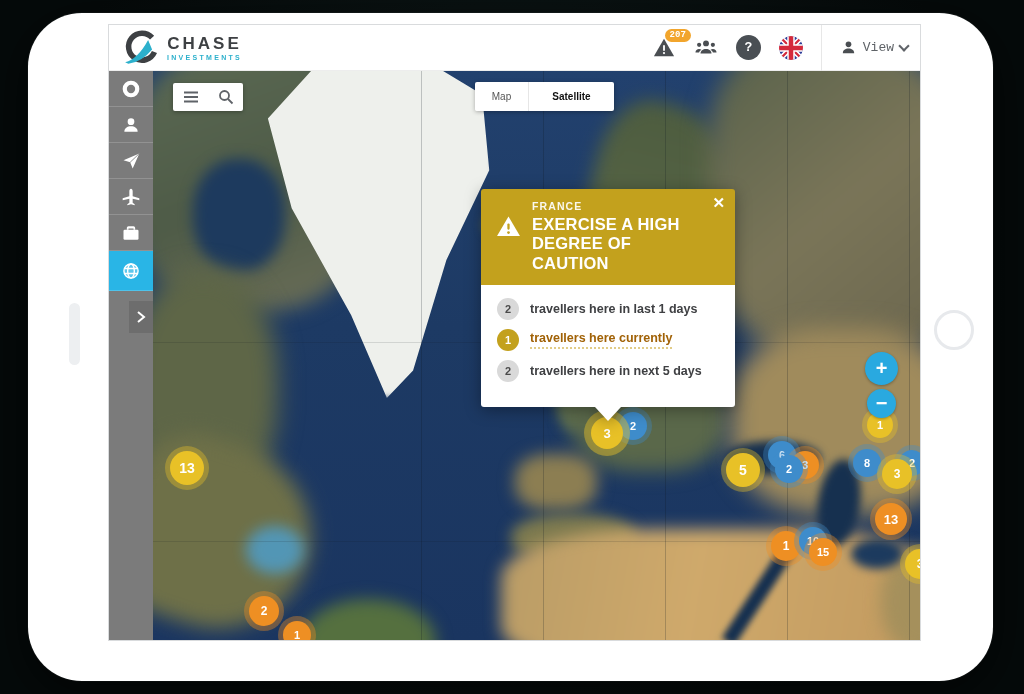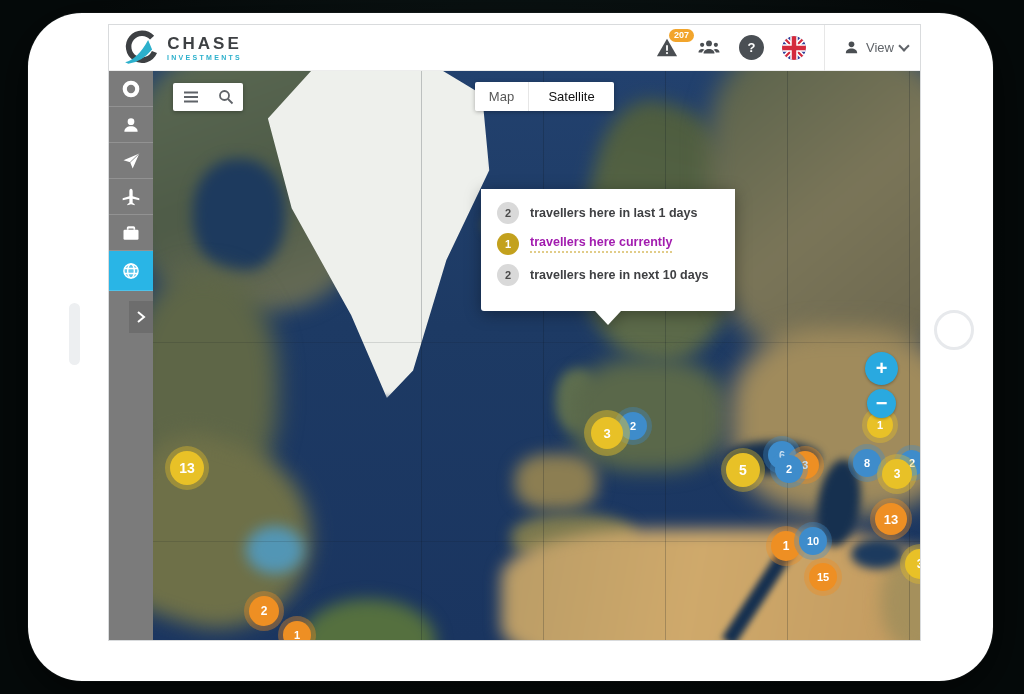--- a/index.html
+++ b/index.html
@@ -20,21 +20,21 @@
   
   .screen{position:absolute;left:80px;top:11px;width:813px;height:617px;background:#fff;
     border:1px solid #d9dbdd;overflow:hidden;}
 
   
   .hdr{position:absolute;left:0;top:0;right:0;height:46px;background:#fff;display:flex;align-items:center;z-index:40;border-bottom:1px solid #ededed;text-align:center;}
   .brand{display:flex;align-items:center;gap:7px;padding-left:13px;}
   .brand svg{width:38px;height:36px;}
   .brand-name{font-size:17px;font-weight:bold;letter-spacing:3px;color:#3d4043;line-height:1;}
   .brand-sub{font-size:7px;font-weight:bold;letter-spacing:2.3px;color:#2cb0cc;line-height:1;margin-top:2px;}
-  .hdr-right{margin-left:auto;display:flex;align-items:center;gap:18px;padding-right:12px;height:100%;}
+  .hdr-right{margin-left:auto;display:flex;align-items:center;gap:18px;padding-right:12px;height:100%;font-family:Liberation Mono, monospace;}
   .hicon{position:relative;width:24px;height:24px;display:flex;align-items:center;justify-content:center;cursor:pointer;}
   .hicon svg{width:22px;height:22px;fill:#4a4e52;}
   .hbadge{position:absolute;top:-7px;right:-15px;background:var(--badge-orange);color:#fff;font-size:9px;font-weight:bold;
     padding:2px 5px;border-radius:9px;line-height:1;}
   .help-circle{width:25px;height:25px;border-radius:50%;background:#4a4f54;color:#fff;font-size:13px;font-weight:bold;
     display:flex;align-items:center;justify-content:center;}
   .flag{width:24px;height:24px;border-radius:50%;overflow:hidden;}
   .hdr-div{width:1px;height:46px;background:#e7e7e7;}
   .user-menu{display:flex;align-items:center;gap:6px;cursor:pointer;}
   .user-menu svg{width:17px;height:17px;fill:#4a4e52;}
@@ -84,42 +84,42 @@
   .marker.gold{background:var(--m-gold);box-shadow:0 0 0 5px rgba(232,193,39,.38);}
   .marker.orange{background:var(--m-orange);box-shadow:0 0 0 5px rgba(238,143,35,.38);}
   .marker.blue{background:var(--m-blue);box-shadow:0 0 0 5px rgba(62,140,203,.35);}
   .marker.halo{box-shadow:0 0 0 7px rgba(232,193,39,.45);}
 
   
   .menu-box{position:absolute;left:20px;top:12px;width:70px;height:28px;background:#fff;border-radius:2px;
     box-shadow:0 1px 4px rgba(0,0,0,.3);display:flex;align-items:center;justify-content:space-around;z-index:10;}
   .menu-box svg{width:16px;height:16px;cursor:pointer;}
   .view-toggle{position:absolute;left:322px;top:11px;display:flex;z-index:10;box-shadow:0 1px 4px rgba(0,0,0,.3);border-radius:2px;overflow:hidden;}
-  .vt-btn{height:29px;display:flex;align-items:center;justify-content:center;background:#fff;cursor:pointer;font-size:13px;}
+  .vt-btn{height:29px;display:flex;align-items:center;justify-content:center;background:#fff;cursor:pointer;font-size:10px;}
   .vt-map{width:54px;color:#565656;border-right:1px solid #e6e6e6;}
-  .vt-sat{width:85px;color:#111;font-weight:normal;}
+  .vt-sat{width:85px;color:#111;font-weight:bold;}
   .zoom-btn{position:absolute;border-radius:50%;background:var(--accent);color:#fff;display:flex;align-items:center;justify-content:center;
     font-weight:bold;cursor:pointer;z-index:12;box-shadow:0 1px 3px rgba(0,0,0,.3);}
   .zoom-in{left:712px;top:281px;width:33px;height:33px;font-size:20px;}
   .zoom-out{left:714px;top:318px;width:29px;height:29px;font-size:20px;}
 
   
   .popup{position:absolute;left:328px;top:118px;width:254px;z-index:20;filter:drop-shadow(0 3px 8px rgba(0,0,0,.35));}
   .popup-hdr{background:var(--alert-gold);border-radius:3px 3px 0 0;padding:11px 12px 12px 14px;display:flex;gap:10px;position:relative;}
   .popup-hdr svg{width:27px;height:25px;flex:none;margin-top:14px;}
   .popup-region{color:rgba(255,255,255,.92);font-size:10.5px;font-weight:bold;letter-spacing:1.1px;margin-bottom:3px;}
   .popup-title{color:#fff;font-size:16.5px;font-weight:bold;letter-spacing:.2px;line-height:1.18;width:170px;}
   .popup-close{position:absolute;right:10px;top:6px;color:#fff;font-size:15px;font-weight:bold;cursor:pointer;line-height:1;}
   .popup-body{background:#fff;border-radius:0 0 3px 3px;padding:13px 16px 16px;}
   .p-row{display:flex;align-items:center;gap:11px;margin-bottom:9px;}
   .p-badge{width:22px;height:22px;border-radius:50%;background:#d9d9d9;color:#4a4a4a;font-size:11px;font-weight:bold;
     display:flex;align-items:center;justify-content:center;flex:none;}
   .p-label{font-size:12.5px;font-weight:bold;color:#3f4043;}
   .p-row.current .p-badge{background:var(--alert-gold);color:#fff;}
-  .p-row.current .p-label{color:#a21caf;border-bottom:2px dotted rgba(201,162,39,.55);padding-bottom:2px;cursor:pointer;}
+  .p-row.current .p-label{color:#a16207;border-bottom:2px dotted rgba(201,162,39,.55);padding-bottom:2px;cursor:pointer;}
   .p-btn{margin-top:13px;height:25px;background:var(--accent);border-radius:3px;display:flex;align-items:center;justify-content:center;
     gap:6px;color:#fff;font-size:12.5px;font-weight:bold;cursor:pointer;}
   .p-btn svg{width:11px;height:12px;fill:#fff;}
   .popup-arrow{position:absolute;left:50%;transform:translateX(-50%);top:100%;width:0;height:0;
     border-left:13px solid transparent;border-right:13px solid transparent;border-top:14px solid #fff;}
 </style>
 </head>
 <body>
 
 <div class="stage">
@@ -274,21 +274,21 @@
             <div class="marker blue" style="left: 615px; top: 370px; width: 28px; height: 28px; font-size: 11px;">6</div>
             <div class="marker orange" style="left: 638px; top: 380px; width: 28px; height: 28px; font-size: 11px;">3</div>
             <div class="marker blue" style="left: 622px; top: 384px; width: 28px; height: 28px; font-size: 11px;">2</div>
             <div class="marker gold" style="left: 714px; top: 341px; width: 26px; height: 26px; font-size: 11px;">1</div>
             <div class="marker blue" style="left: 700px; top: 378px; width: 28px; height: 28px; font-size: 11px;">8</div>
             <div class="marker blue" style="left: 746px; top: 379px; width: 26px; height: 26px; font-size: 11px;">2</div>
             <div class="marker gold" style="left: 729px; top: 388px; width: 30px; height: 30px; font-size: 12px;">3</div>
             <div class="marker orange" style="left: 722px; top: 432px; width: 32px; height: 32px; font-size: 13px;">13</div>
             <div class="marker orange" style="left: 618px; top: 460px; width: 30px; height: 30px; font-size: 12px;">1</div>
             <div class="marker blue" style="left: 646px; top: 456px; width: 28px; height: 28px; font-size: 11px;">10</div>
-            <div class="marker orange" style="left: 656px; top: 492px; width: 28px; height: 28px; font-size: 11px;">15</div>
+            <div class="marker orange" style="left: 656px; top: 467px; width: 28px; height: 28px; font-size: 11px;">15</div>
             <div class="marker gold" style="left: 752px; top: 478px; width: 30px; height: 30px; font-size: 12px;">3</div>
           </div>
 
         <div class="menu-box">
           <svg viewBox="0 0 16 16">
             <path d="M1 3.5h14M1 8h14M1 12.5h14" stroke="#5f6368" stroke-width="1.8"></path>
           </svg>
           <svg viewBox="0 0 16 16">
             <circle cx="6.5" cy="6.5" r="4.5" fill="none" stroke="#5f6368" stroke-width="1.8"></circle>
             <path d="M10 10l4.5 4.5" stroke="#5f6368" stroke-width="1.8"></path>
@@ -297,33 +297,45 @@
 
         <div class="view-toggle">
           <div class="vt-btn vt-map">Map</div>
           <div class="vt-btn vt-sat">Satellite</div>
         </div>
 
         <div class="zoom-btn zoom-in">+</div>
         <div class="zoom-btn zoom-out">−</div>
 
         <div class="popup">
+          <div class="popup-hdr">
+            <svg viewBox="0 0 24 24">
+              <path d="M12 2.5L23 21H1z" fill="#fff"></path>
+              <rect x="10.9" y="9" width="2.2" height="6" rx="1" fill="#c3a11d"></rect>
+              <circle cx="12" cy="17.8" r="1.3" fill="#c3a11d"></circle>
+            </svg>
+            <div>
+              <div class="popup-region">FRANCE</div>
+              <div class="popup-title">EXERCISE A HIGH DEGREE OF CAUTION</div>
+            </div>
+            <div class="popup-close">✕</div>
+          </div>
           <div class="popup-body">
             <div id="popup-rows">
                 <div class="p-row">
                   <span class="p-badge">2</span>
                   <span class="p-label">travellers here in last 1 days</span>
                 </div>
                 <div class="p-row current">
                   <span class="p-badge">1</span>
                   <span class="p-label">travellers here currently</span>
                 </div>
                 <div class="p-row">
                   <span class="p-badge">2</span>
-                  <span class="p-label">travellers here in next 10 days</span>
+                  <span class="p-label">travellers here in next 5 days</span>
                 </div>
               </div>
           </div>
           <div class="popup-arrow"></div>
         </div>
       </div>
 
     </div>
   </div>
 </div>

